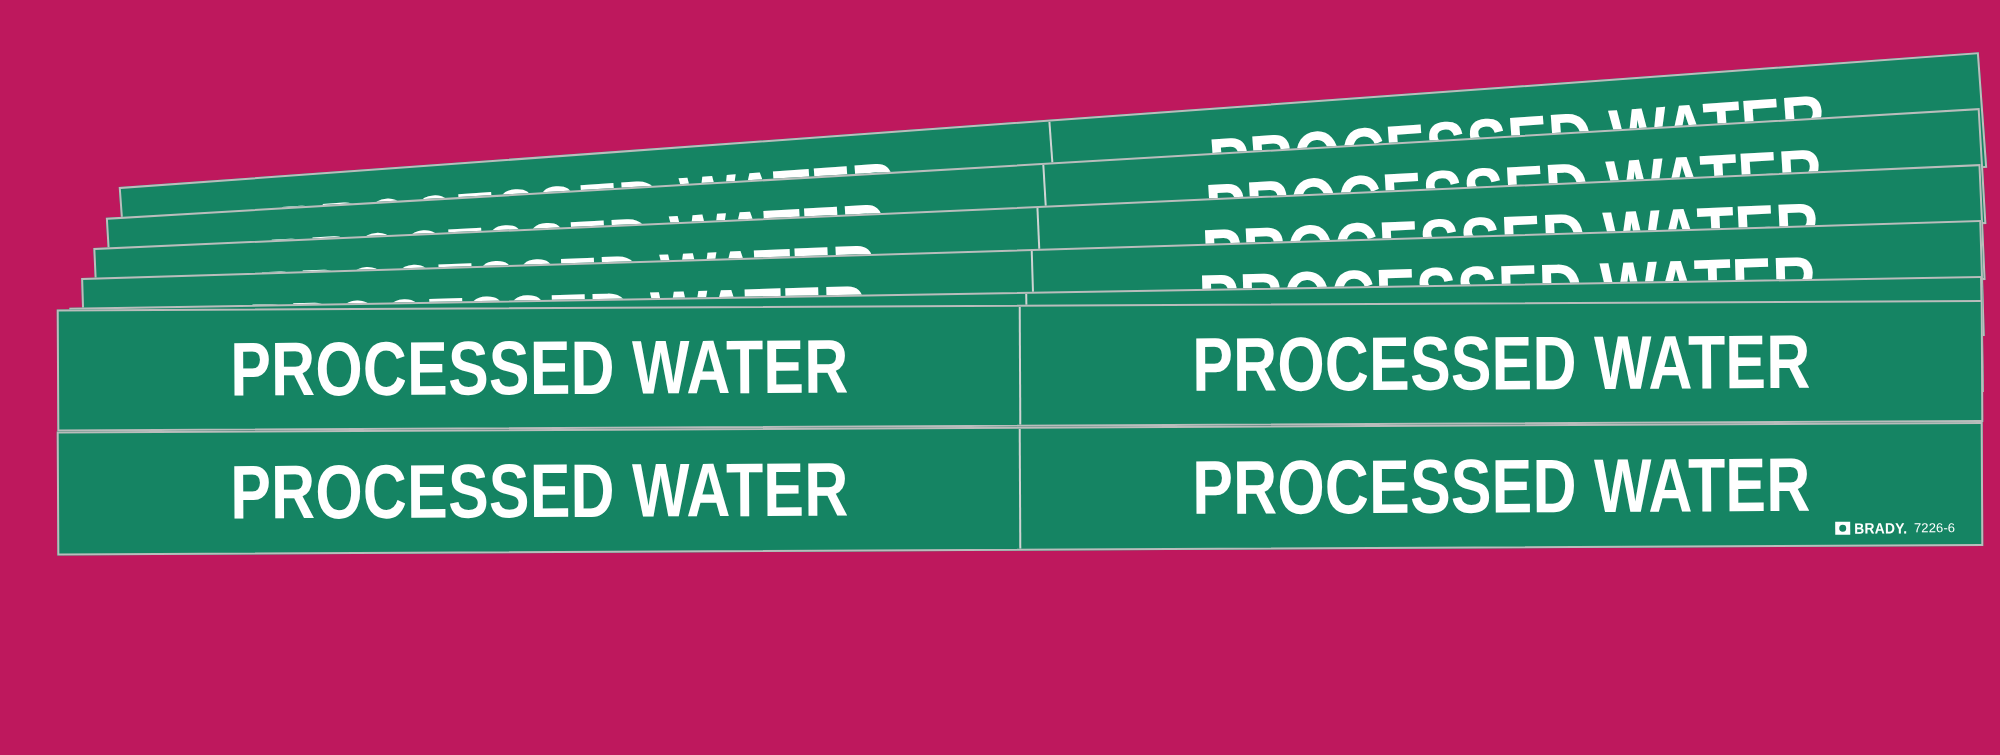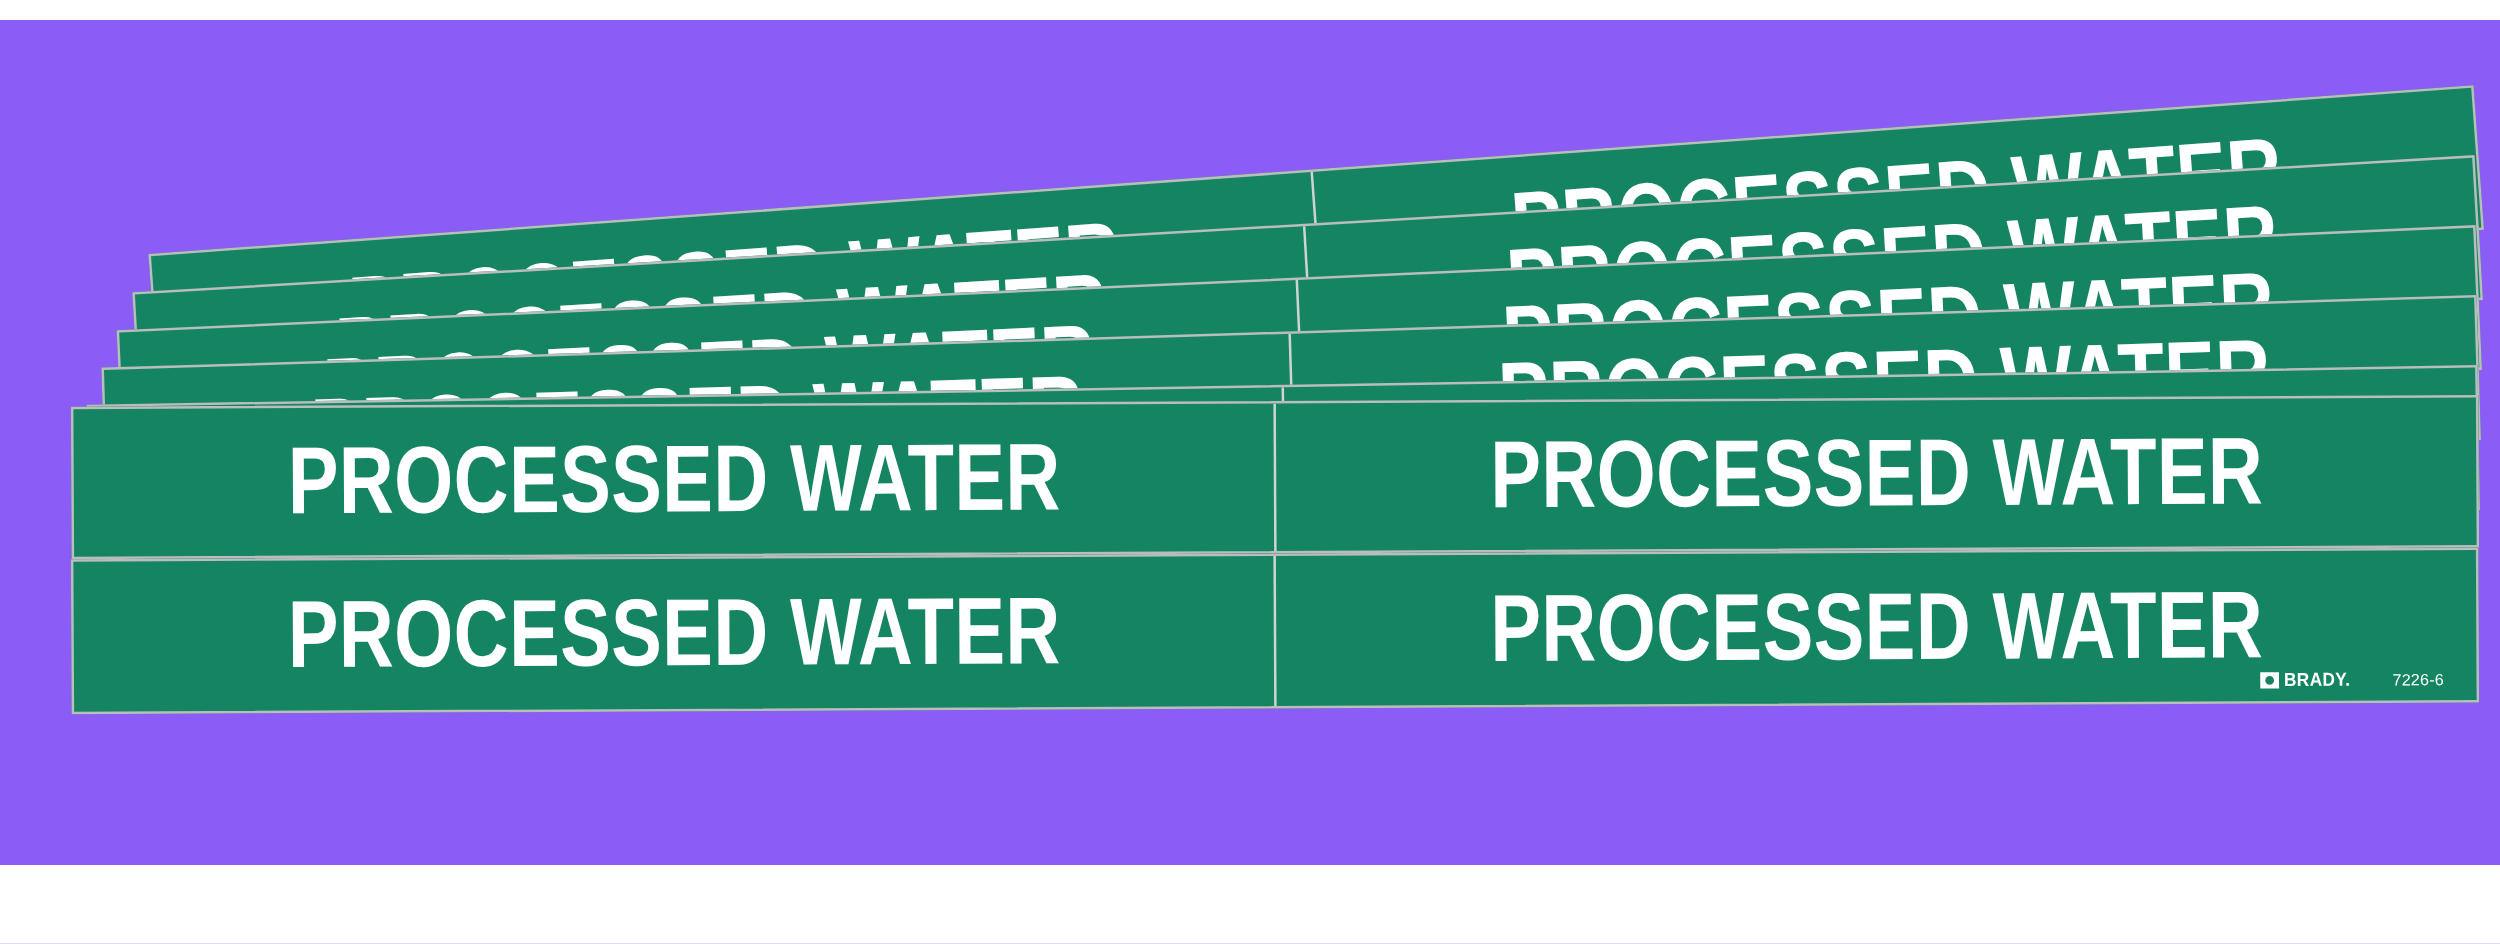--- a/index.html
+++ b/index.html
@@ -3,25 +3,24 @@
 <meta charset="utf-8">
 <style>
   html, body {
     margin: 0;
     padding: 0;
     background: #ffffff;
   }
   #stage {
     position: relative;
     width: 2000px;
-    height: 676px;
-    background: #8b5cf6;
+    height: 755px;
+    background: #be185d;
     overflow: hidden;
     font-family: "Liberation Sans", sans-serif;
-    margin-top: 16px;
   }
 
   
   .label {
     position: absolute;
     box-sizing: border-box;
     background: #158463;
     border: 2px solid #b9bdbc;
     transform-origin: 100% 50%;
     display: flex;
@@ -55,21 +54,21 @@
     font-size: 76px;
   }
 
   
   .brand {
     position: absolute;
     right: 26px;
     bottom: 8px;
     display: flex;
     align-items: center;
-    gap: 29px;
+    gap: 2px;
     pointer-events: none;
   }
   .brand-logo {
     display: flex;
     align-items: center;
     gap: 4px;
   }
   .brand-mark {
     width: 15px;
     height: 13px;

